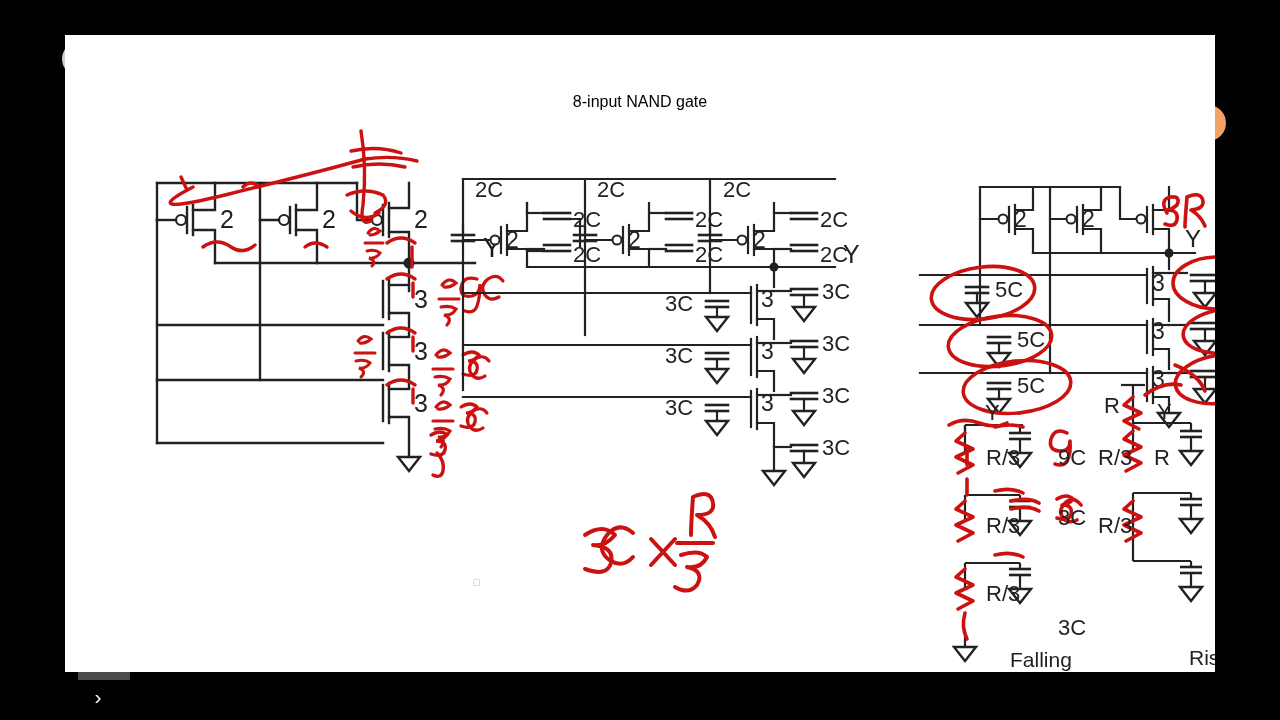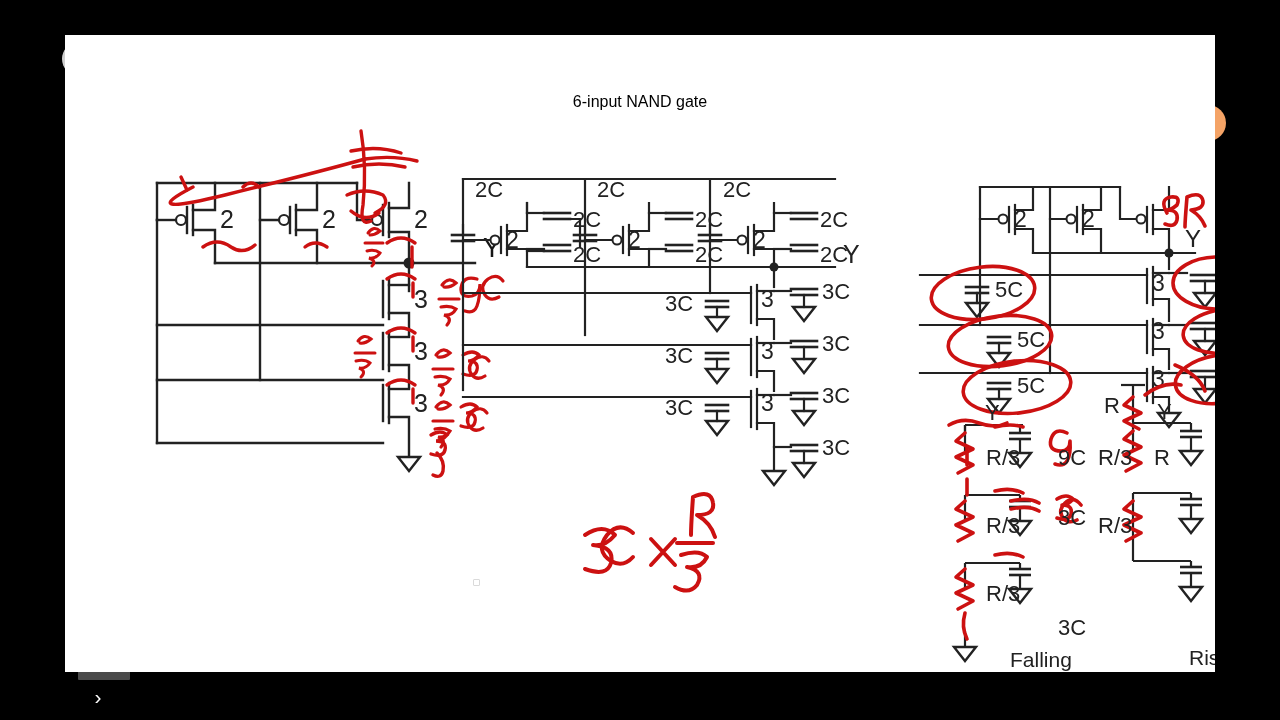--- a/index.html
+++ b/index.html
@@ -38,21 +38,21 @@
   <div class="avatar">
     <span></span>
   </div>
 
   <div class="taskbar"></div>
   <div class="chev">›</div>
 
   <div id="slide">
 
     <div class="titlewrap">
-      <span>6-input NAND gate</span>
+      <span>8-input NAND gate</span>
     </div>
 
     <div class="dotart"></div>
 
     <svg id="svgroot" viewBox="0 0 1150 637">
       <defs>
         <g id="gnd">
           <path d="M-11,0 L11,0 L0,14 Z" fill="none" stroke="#222" stroke-width="2.4"></path>
         </g>
         <g id="gndR">

